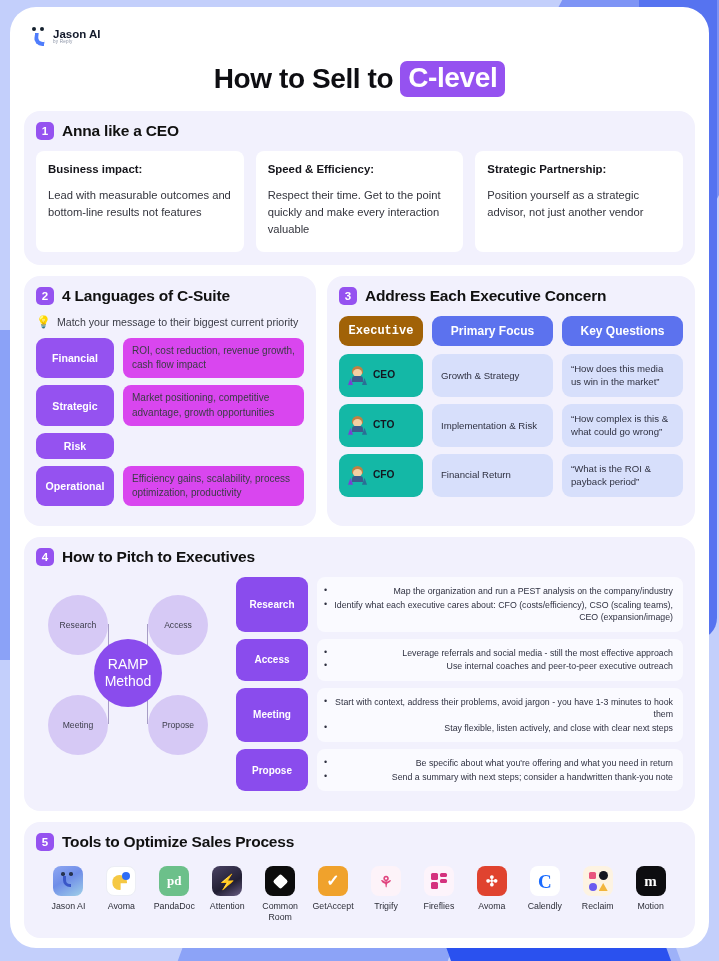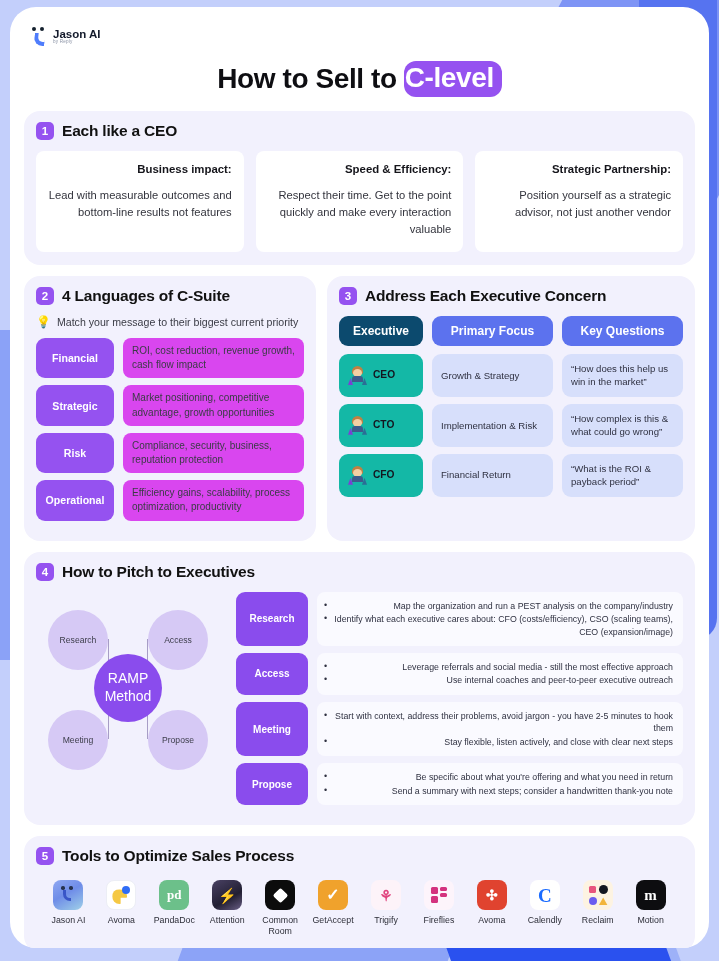--- a/index.html
+++ b/index.html
@@ -88,41 +88,41 @@
   .brand-name { font-size: 11.5px; font-weight: 700; color: #131a2b; }
   .brand-sub { font-size: 4.6px; color: #8b93a6; letter-spacing: .2px; }
 
   
   .title-wrap { text-align: center; margin-top: 6px; margin-bottom: 14px; }
   .title {
     font-size: 28px; font-weight: 800; color: #0e0e12; letter-spacing: -0.4px;
     display: inline-flex; align-items: center; gap: 7px;
   }
   .title .hl {
-    background: #9552f0; color: #ffffff; border-radius: 12px;
-    padding: 1px 8px 3px 1px; display: inline-block;
+    background: #9552f0; color: #ffffff; border-radius: 7px;
+    padding: 1px 8px 3px 8px; display: inline-block;
   }
 
   
   .panel {
     background: #f2f1fd; border-radius: 16px;
     padding: 11px 12px 13px 12px;
     margin-bottom: 11px;
   }
   .sec-head { display: flex; align-items: center; gap: 8px; margin-bottom: 11px; }
   .badge {
     width: 18px; height: 18px; border-radius: 5px; background: #9552f0; color: #fff;
     font-size: 11.5px; font-weight: 700; display: flex; align-items: center; justify-content: center;
     flex: 0 0 auto;
   }
   .sec-title { font-size: 15.5px; font-weight: 800; color: #111; letter-spacing: -0.2px; }
 
   
   .cards3 { display: flex; gap: 12px; }
-  .card3 { flex: 1; background: #fff; border-radius: 8px; padding: 12px 12px 14px 12px; text-align: right; }
+  .card3 { flex: 1; background: #fff; border-radius: 8px; padding: 12px 12px 14px 12px; }
   .card3 h4 { font-size: 11.4px; font-weight: 700; color: #15151b; margin-bottom: 12px; }
   .card3 p { font-size: 11.2px; line-height: 1.52; color: #33343d; }
 
   
   .row2 { display: flex; gap: 11px; margin-bottom: 11px; align-items: stretch; }
   .col-left { width: 292px; flex: 0 0 292px; }
   .col-right { flex: 1; }
   .row2 .panel { margin-bottom: 0; height: 100%; }
 
   
@@ -141,21 +141,21 @@
     padding: 6px 9px; font-size: 10px; line-height: 1.42; color: #3a3b45;
     display: flex; align-items: center;
   }
 
   
   .thead { display: flex; gap: 9px; margin-bottom: 8px; }
   .th {
     border-radius: 9px; color: #fff; font-size: 12px; font-weight: 700;
     padding: 8px 4px; text-align: center;
   }
-  .th.c1 { width: 84px; flex: 0 0 84px; background: #0c4a6e; }
+  .th.c1 { width: 84px; flex: 0 0 84px; background: #a16207; font-family: Liberation Mono, monospace; }
   .th.c2 { flex: 1; background: #5c72ee; }
   .th.c3 { flex: 1; background: #5c72ee; }
   .trow { display: flex; gap: 9px; margin-bottom: 7px; }
   .td { border-radius: 9px; padding: 8px 9px; font-size: 9.6px; line-height: 1.4; color: #2f3141; display: flex; align-items: center; }
   .td.c1 { width: 84px; flex: 0 0 84px; background: #14b8a6; gap: 6px; }
   .td.c2 { flex: 1; background: #d7dffb; }
   .td.c3 { flex: 1; background: #d7dffb; }
   .exec-ico { width: 19px; height: 19px; flex: 0 0 19px; position: relative; }
   .exec-ico .head { position:absolute; left:4px; top:0; width:11px; height:8px; border-radius:6px 6px 2px 2px; background:#c08043; }
   .exec-ico .face { position:absolute; left:5px; top:3px; width:9px; height:8px; border-radius:50%; background:#f3cfa3; }
@@ -272,21 +272,21 @@
   <div class="title-wrap">
     <h1 class="title">
       <span>How to Sell to</span>
       <span class="hl">C-level</span>
     </h1>
   </div>
 
   <div class="panel">
     <div class="sec-head">
       <div class="badge">1</div>
-      <div class="sec-title">Each like a CEO</div>
+      <div class="sec-title">Anna like a CEO</div>
     </div>
     <div class="cards3">
       <div class="card3">
         <h4>Business impact:</h4>
         <p>Lead with measurable outcomes and bottom-line results not features</p>
       </div>
       <div class="card3">
         <h4>Speed &amp; Efficiency:</h4>
         <p>Respect their time. Get to the point quickly and make every interaction valuable</p>
       </div>
@@ -313,21 +313,20 @@
         <div class="lang-row">
           <div class="chip">Financial</div>
           <div class="lang-desc">ROI, cost reduction, revenue growth, cash flow impact</div>
         </div>
         <div class="lang-row">
           <div class="chip">Strategic</div>
           <div class="lang-desc">Market positioning, competitive advantage, growth opportunities</div>
         </div>
         <div class="lang-row">
           <div class="chip">Risk</div>
-          <div class="lang-desc">Compliance, security, business, reputation protection</div>
         </div>
         <div class="lang-row">
           <div class="chip">Operational</div>
           <div class="lang-desc">Efficiency gains, scalability, process optimization, productivity</div>
         </div>
       </div>
     </div>
 
     <div class="col-right">
       <div class="panel">
@@ -347,21 +346,21 @@
             <span class="exec-ico">
                 <i class="head"></i>
                 <i class="face"></i>
                 <i class="body"></i>
                 <i class="p1"></i>
                 <i class="p2"></i>
               </span>
             <span class="exec-label">CEO</span>
           </div>
           <div class="td c2">Growth &amp; Strategy</div>
-          <div class="td c3">“How does this help us win in the market”</div>
+          <div class="td c3">“How does this media us win in the market”</div>
         </div>
         <div class="trow">
           <div class="td c1">
             <span class="exec-ico">
                 <i class="head"></i>
                 <i class="face"></i>
                 <i class="body"></i>
                 <i class="p1"></i>
                 <i class="p2"></i>
               </span>
@@ -426,21 +425,21 @@
             <ul>
               <li>Leverage referrals and social media - still the most effective approach</li>
               <li>Use internal coaches and peer-to-peer executive outreach</li>
             </ul>
           </div>
         </div>
         <div class="step-row">
           <div class="step-chip">Meeting</div>
           <div class="step-body">
             <ul>
-              <li>Start with context, address their problems, avoid jargon - you have 2-5 minutes to hook them</li>
+              <li>Start with context, address their problems, avoid jargon - you have 1-3 minutes to hook them</li>
               <li>Stay flexible, listen actively, and close with clear next steps</li>
             </ul>
           </div>
         </div>
         <div class="step-row">
           <div class="step-chip">Propose</div>
           <div class="step-body">
             <ul>
               <li>Be specific about what you're offering and what you need in return</li>
               <li>Send a summary with next steps; consider a handwritten thank-you note</li>

